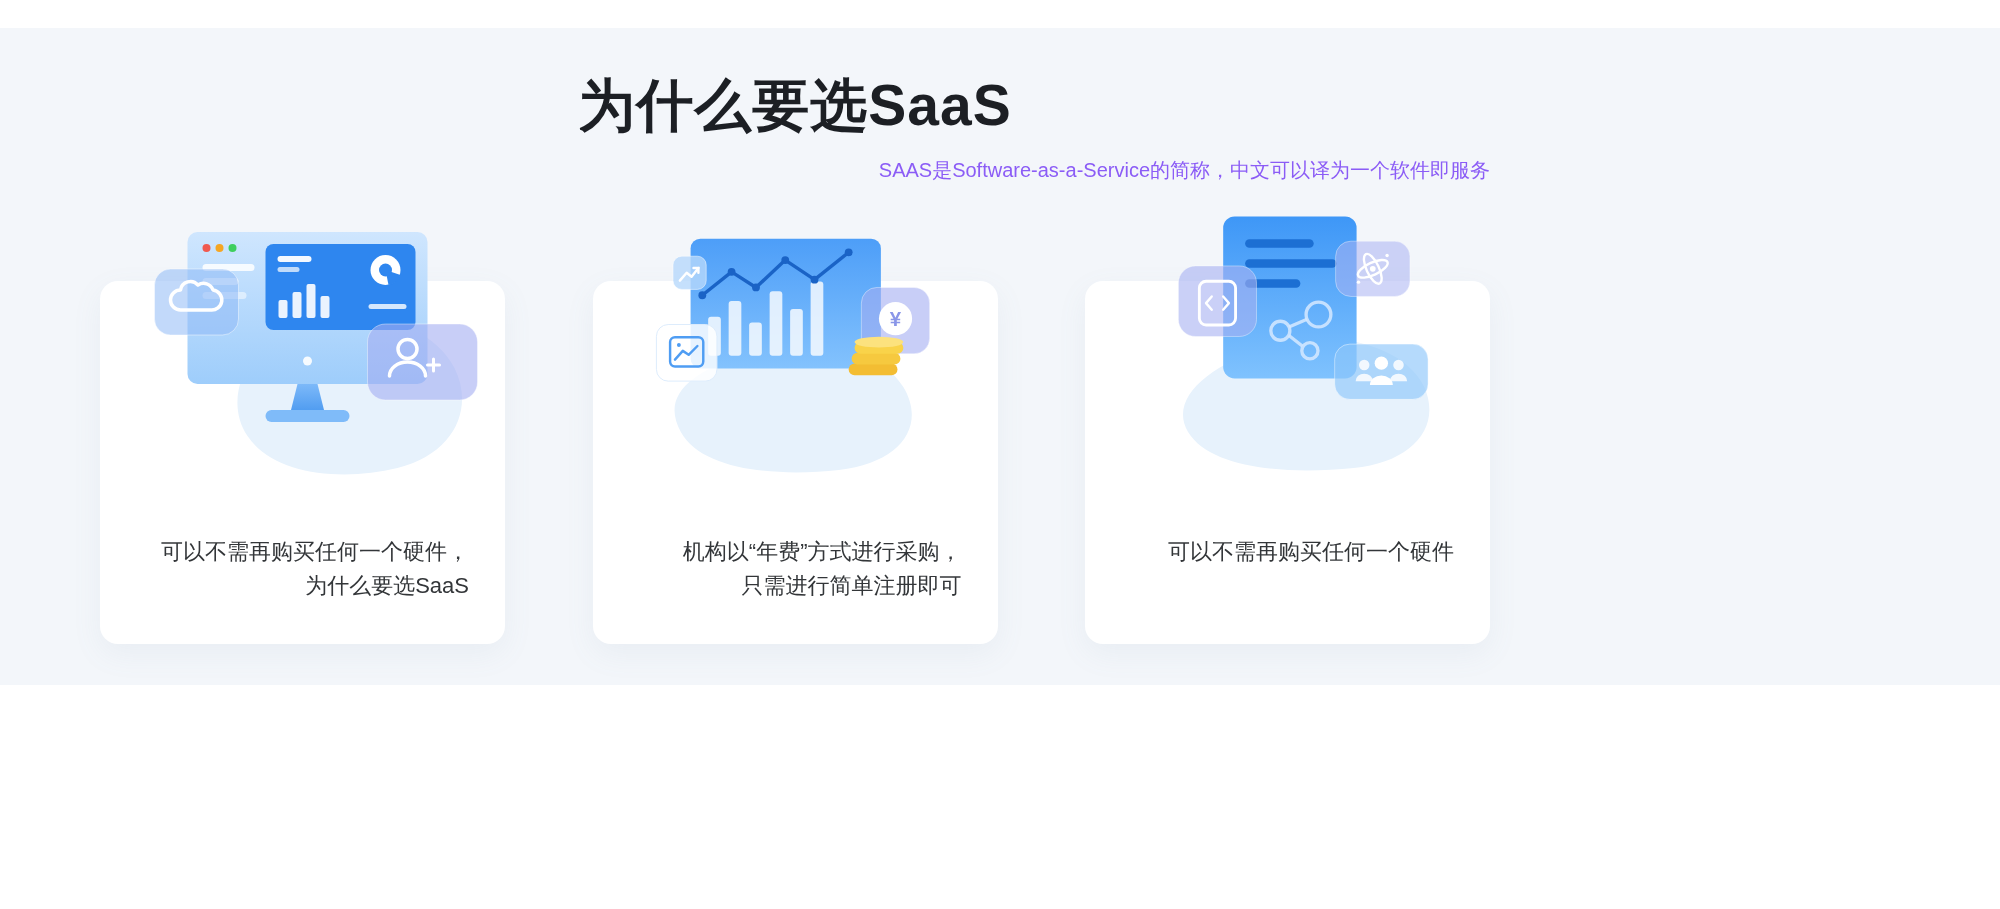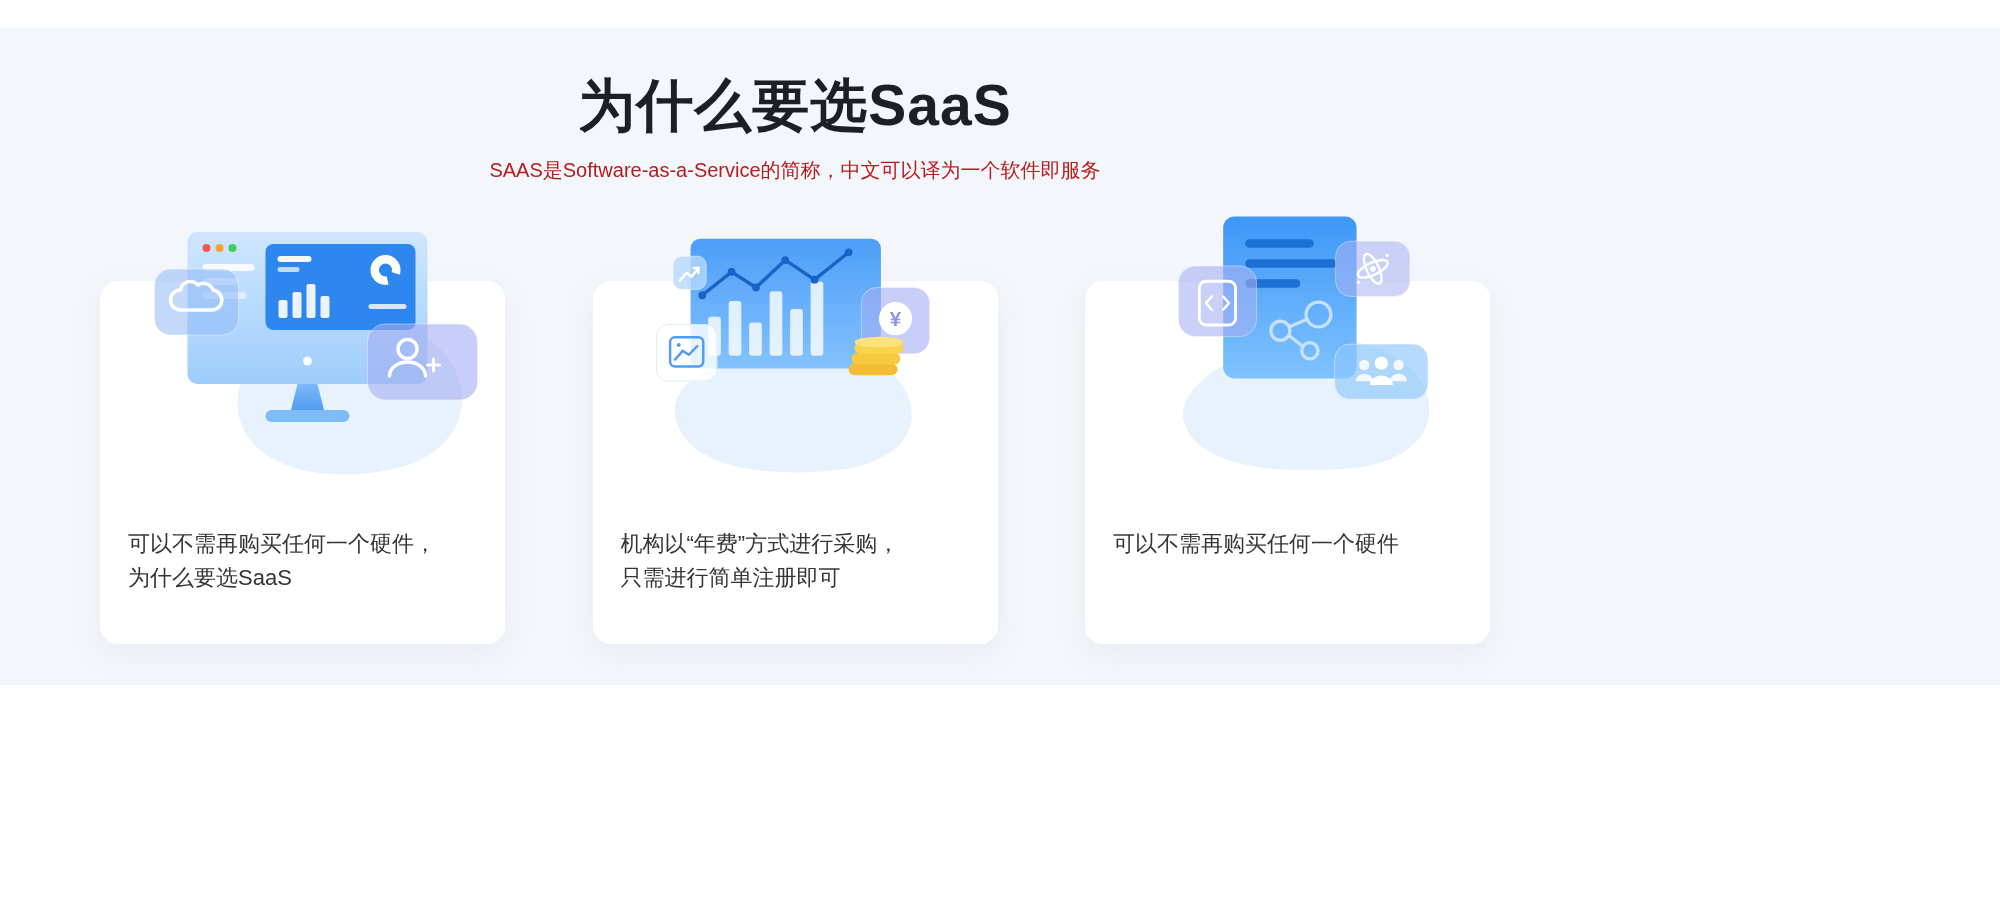--- a/index.html
+++ b/index.html
@@ -17,44 +17,44 @@
   .content { width: 1390px; margin-left: 100px; }
   .section-title {
     margin: 0; padding-top: 42px;
     text-align: center;
     font-size: 57px; line-height: 1.25; font-weight: 700;
     color: #1c1f24;
     letter-spacing: 1px;
   }
   .section-subtitle {
     margin: 16px 0 0 0;
-    text-align: center;
+    text-align: right;
     font-size: 20px; line-height: 27px;
-    color: #b91c1c;
+    color: #8b5cf6;
   }
   .cards {
     margin-top: 97px;
     display: flex; justify-content: space-between;
   }
   .card {
     position: relative;
     width: 405px; height: 363px;
     background: #ffffff;
     border-radius: 18px;
     box-shadow: 0 10px 30px rgba(120,140,170,0.08);
   }
   .illu {
     position: absolute; top: -75px; left: 0;
     width: 100%; height: 280px;
   }
   .illu svg { display: block; width: 100%; height: 100%; }
   .card-text {
     position: absolute; top: 238px; left: 20px; right: 20px;
-    margin: 8px;
-    text-align: left;
+    margin: 16px;
+    text-align: right;
     font-size: 22px; line-height: 34px;
     color: #333639;
   }
   .card-text span { display: block; }
 </style>
 </head>
 <body>
 
 <div class="page">
   <section class="section">

